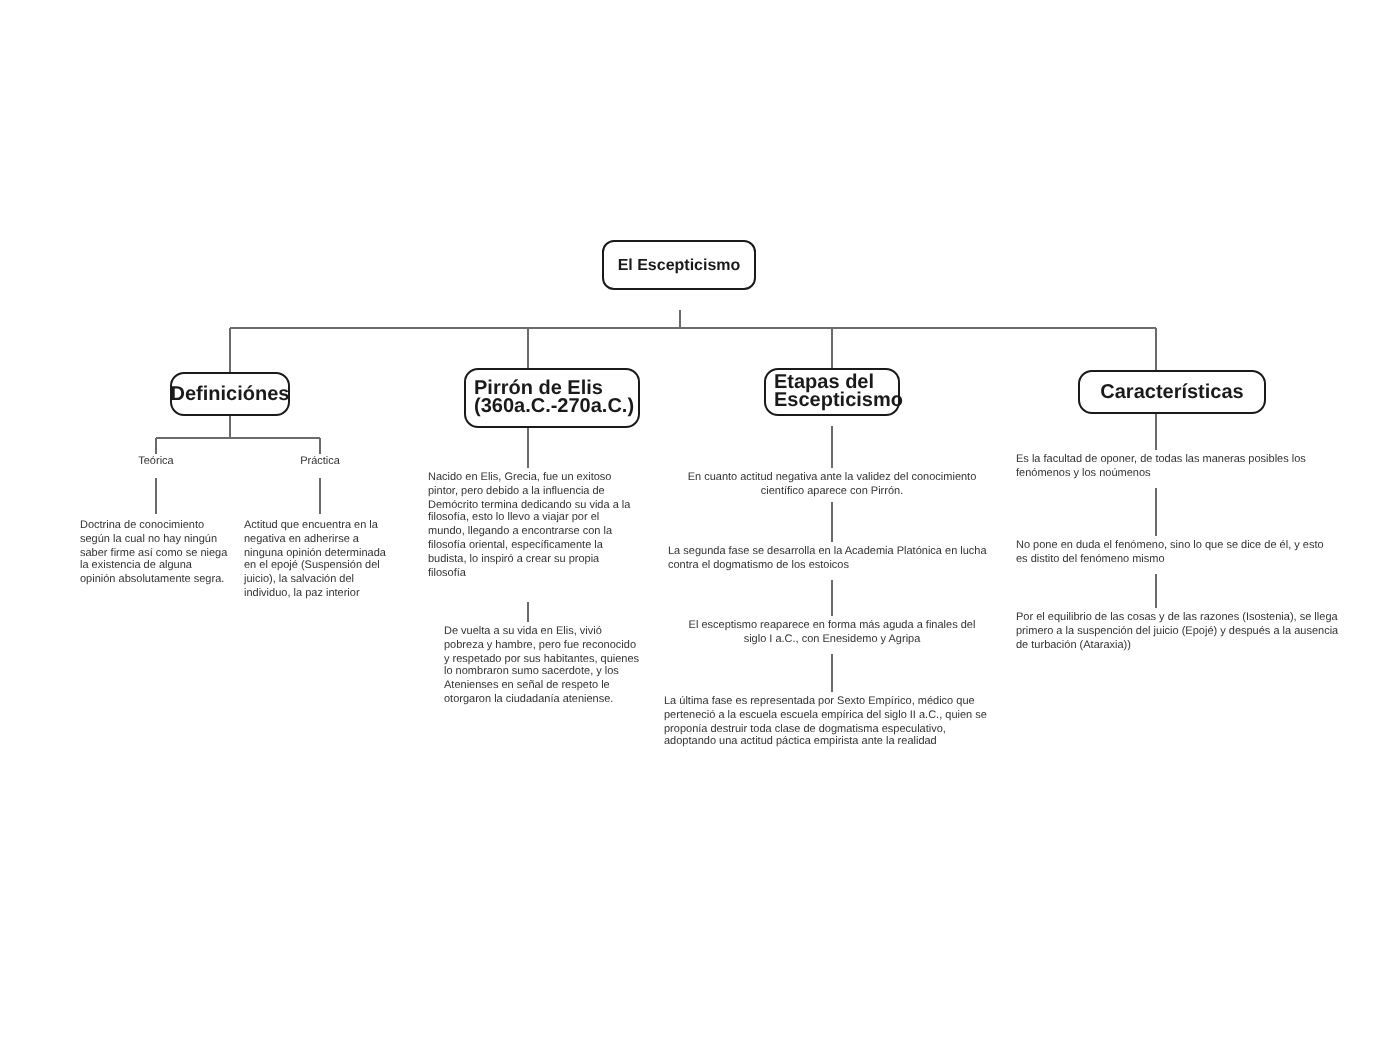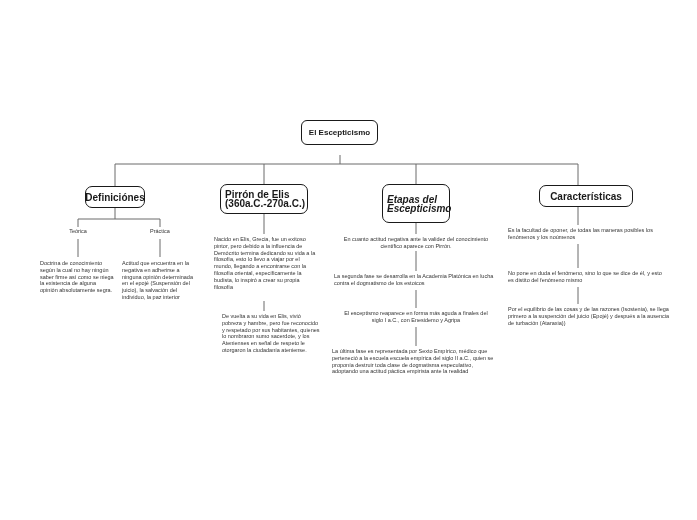--- a/index.html
+++ b/index.html
@@ -100,24 +100,24 @@
       <path d="M578 207 L578 225"></path>
       <path d="M578 244 L578 268"></path>
       <path d="M578 287 L578 304"></path>
     </g>
   </svg>
 
   <div class="node root" style="left:301px; top:120px; width:77px; height:25px;">El Escepticismo</div>
 
   <div class="node" style="left:85px; top:186px; width:60px; height:22px;">Definiciónes</div>
 
-  <div class="node left" style="left:220px; top:184px; width:88px; height:30px;">Pirrón de Elis
+  <div class="node left" style="left:232px; top:184px; width:88px; height:30px;">Pirrón de Elis
 (360a.C.-270a.C.)</div>
 
-  <div class="node left" style="left:382px; top:184px; width:68px; height:39px;font-style:italic;">Etapas del
+  <div class="node left" style="left:382px; top:184px; width:68px; height:24px;">Etapas del
 Escepticismo</div>
 
   <div class="node" style="left:539px; top:185px; width:94px; height:22px;">Características</div>
 
   <div class="sublabel" style="left:58px; top:228px; width:40px;">Teórica</div>
 
   <div class="sublabel" style="left:140px; top:228px; width:40px;">Práctica</div>
 
   <div class="note" style="left:40px; top:260px; width:74px;">Doctrina de conocimiento según la cual no hay ningún saber firme así como se niega la existencia de alguna opinión absolutamente segra.</div>
 

